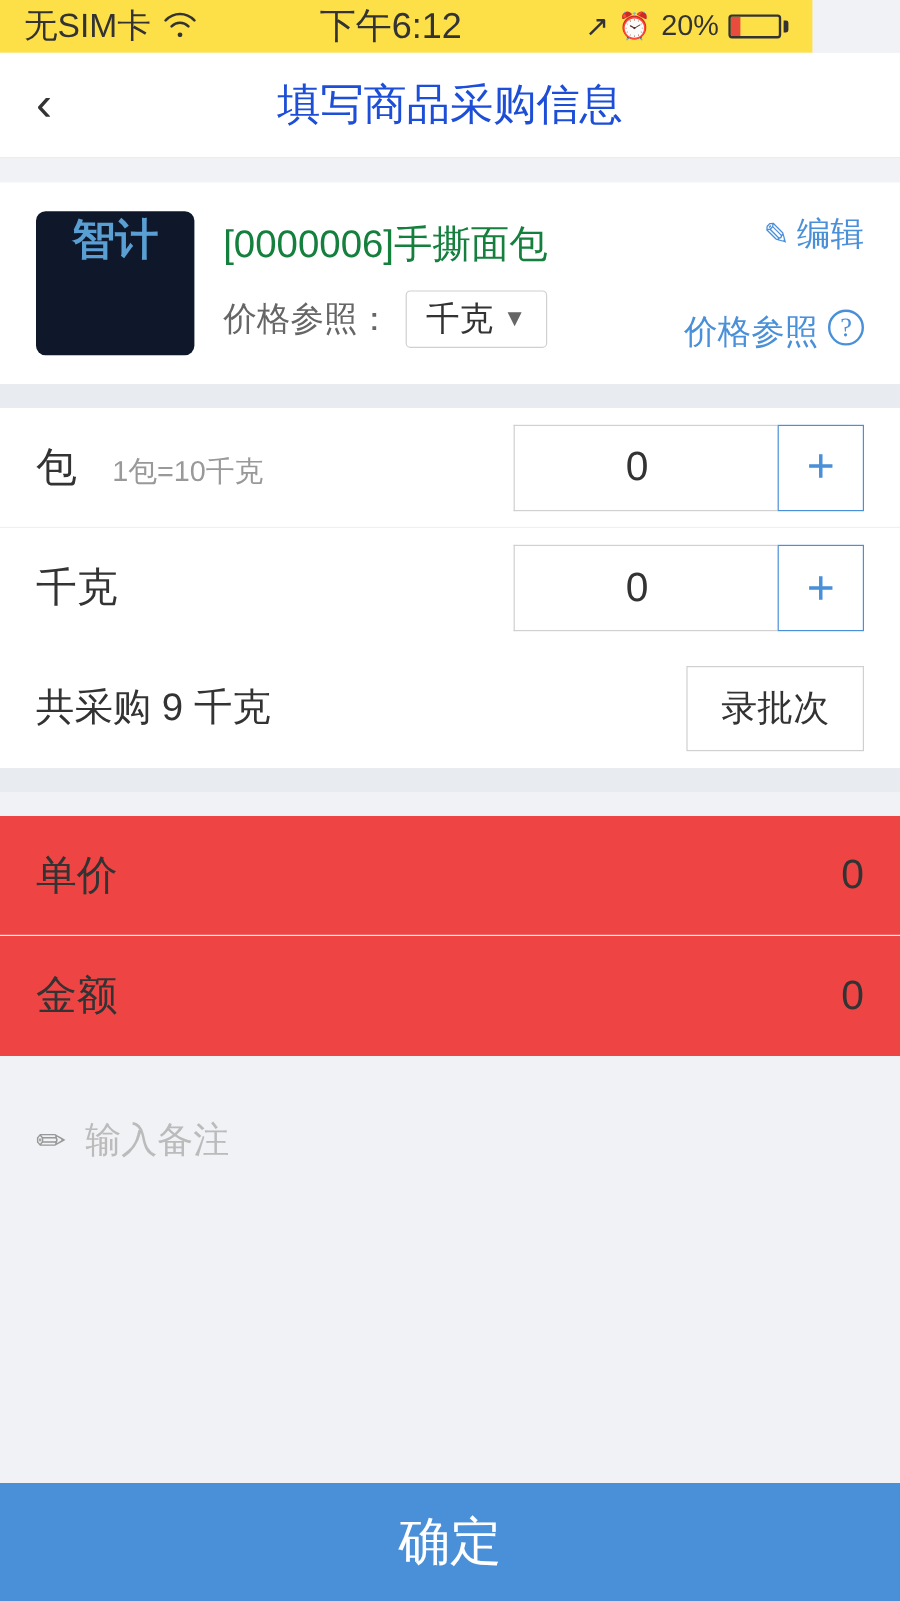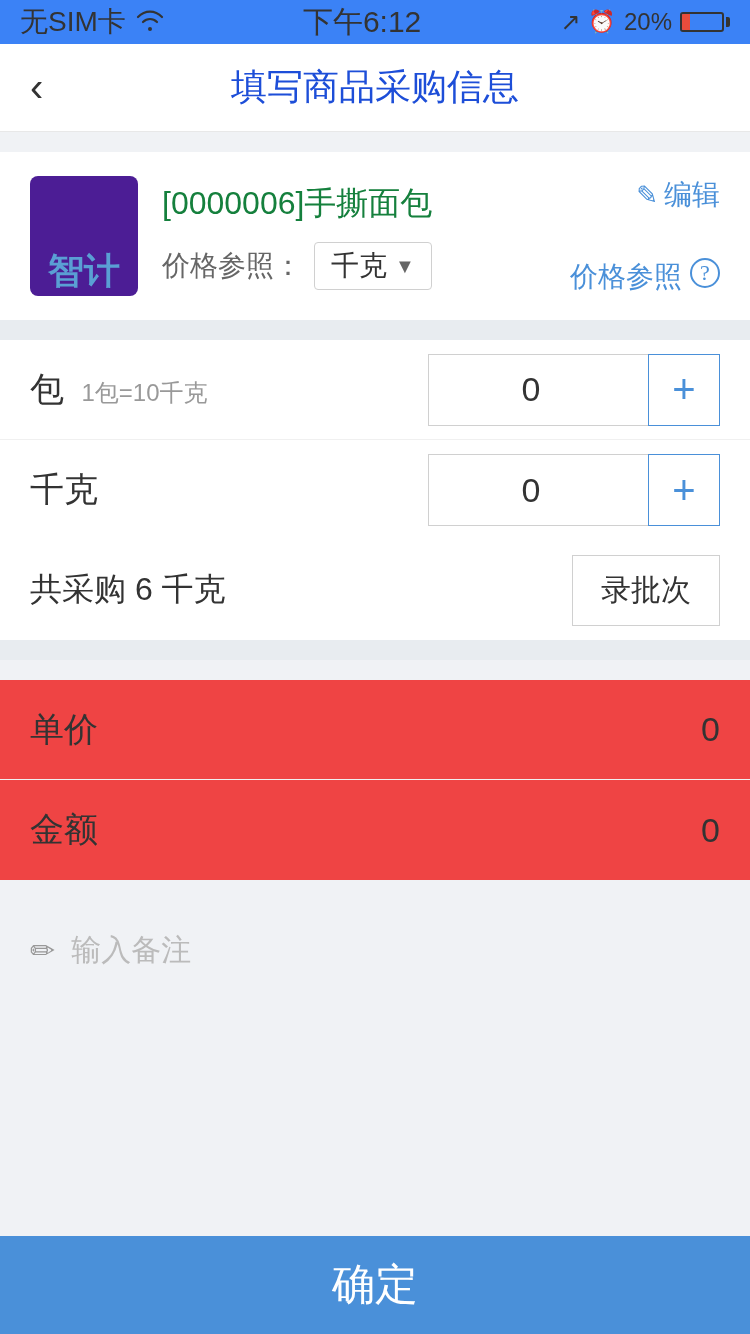--- a/index.html
+++ b/index.html
@@ -8,23 +8,23 @@
       width: 750px;
       min-height: 1334px;
       font-family: -apple-system, "PingFang SC", "Helvetica Neue", sans-serif;
       background: #f0f2f5;
       font-size: 32px;
       color: #333;
     }
 
     
     .status-bar {
-      width: 750px;
+      width: 677px;
       height: 44px;
-      background: #3b82f6;
+      background: #fde047;
       display: flex;
       align-items: center;
       justify-content: space-between;
       padding: 0 20px;
       font-size: 28px;
       color: #333;
     }
     .status-left { display: flex; align-items: center; gap: 10px; }
     .status-right { display: flex; align-items: center; gap: 8px; font-size: 26px; }
     .battery {
@@ -77,26 +77,26 @@
     .product-card {
       background: #fff;
       margin-top: 20px;
       padding: 24px 30px;
       display: flex;
       align-items: center;
       gap: 24px;
       position: relative;
     }
     .product-thumb {
-      width: 108px;
+      width: 132px;
       height: 120px;
-      background: #4c1d95;
+      background: #0f172a;
       border-radius: 8px;
       display: flex;
-      align-items: flex-end;
+      align-items: flex-start;
       justify-content: center;
       flex-shrink: 0;
     }
     .product-thumb-logo {
       font-size: 36px;
       color: #5a9fd4;
       font-weight: bold;
     }
     .product-info {
       flex: 1;
@@ -182,21 +182,21 @@
       border-bottom: none;
     }
     .input-label {
       flex: 1;
       font-size: 34px;
       color: #333;
     }
     .input-sub {
       font-size: 24px;
       color: #999;
-      margin-left: 8px;
+      margin-left: 20px;
     }
     .input-field-wrap {
       display: flex;
       align-items: center;
       gap: 0;
     }
     .input-field {
       width: 220px;
       height: 72px;
       border: 1px solid #d0d0d0;
@@ -387,21 +387,21 @@
   <div class="input-row">
     <span class="input-label">千克</span>
     <div class="input-field-wrap">
       <input class="input-field" type="number" value="0" style="">
       <div class="input-plus">+</div>
     </div>
   </div>
 </div>
 
 <div class="summary-row">
-  <span class="summary-text">共采购 6 千克</span>
+  <span class="summary-text">共采购 9 千克</span>
   <div class="batch-btn">录批次</div>
 </div>
 
 <div class="section-divider"></div>
 
 <div class="price-section">
   <div class="price-row">
     <span class="price-label">单价</span>
     <span class="price-value">0</span>
   </div>

